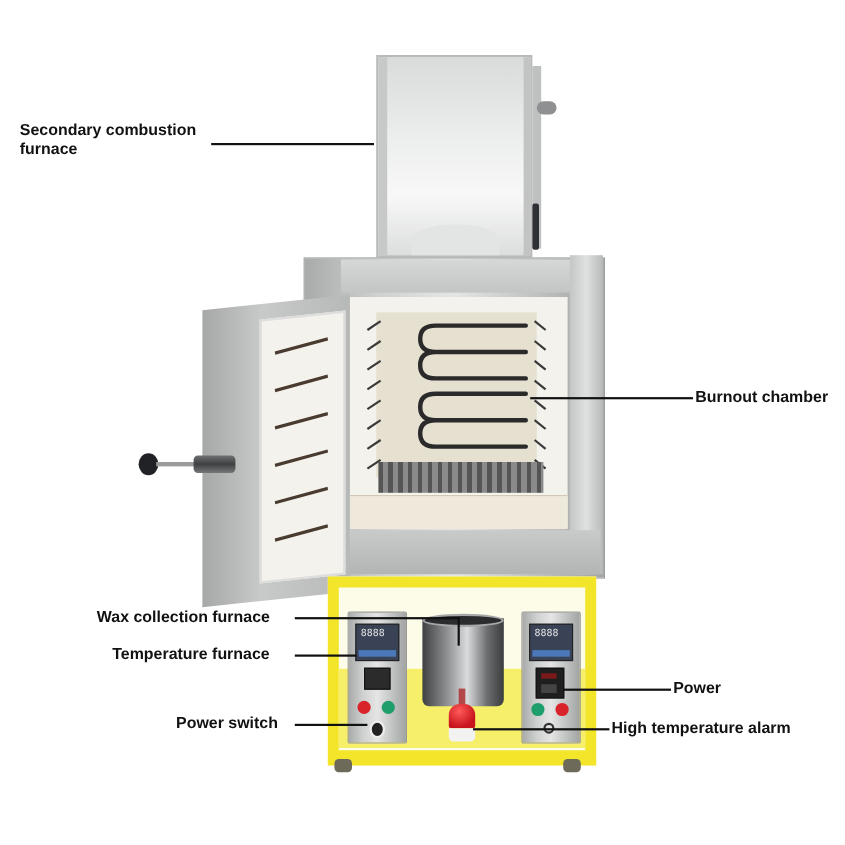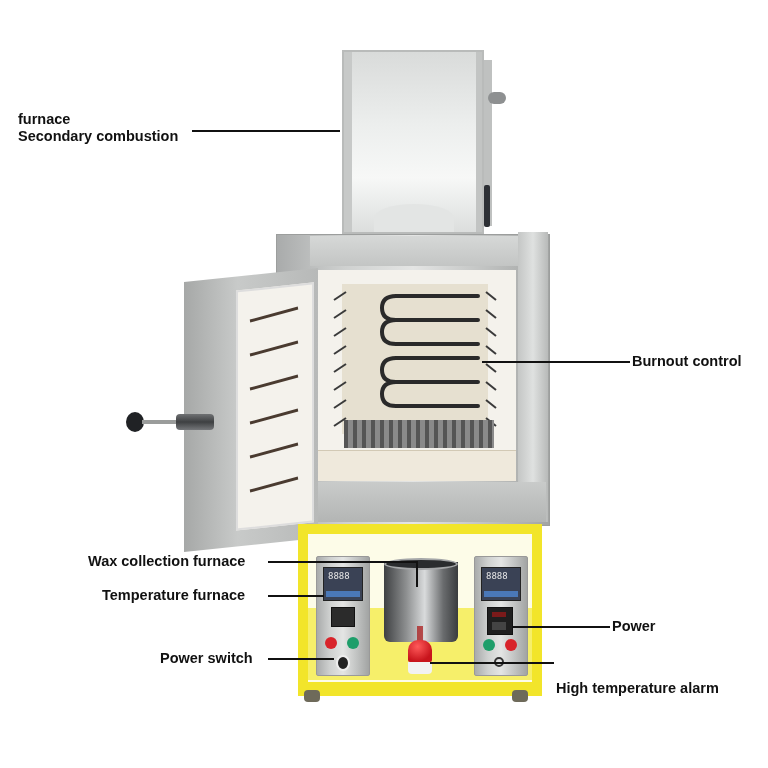--- a/index.html
+++ b/index.html
@@ -122,35 +122,35 @@
   <div class="abs" style="left:12px;top:50px;width:24px;height:26px;background:#1f1f1f;border:1px solid #111;">
     <div class="abs" style="left:4px;top:4px;width:14px;height:5px;background:#7a1a1a;"></div>
     <div class="abs" style="left:4px;top:14px;width:14px;height:8px;background:#444;"></div>
   </div>
   <div class="abs" style="left:8px;top:82px;width:12px;height:12px;border-radius:50%;background:#1e9e6a;"></div>
   <div class="abs" style="left:30px;top:82px;width:12px;height:12px;border-radius:50%;background:#d8232a;"></div>
   <div class="abs" style="left:19px;top:100px;width:10px;height:10px;border-radius:50%;border:2px solid #333;box-sizing:border-box;"></div>
 </div>
 
 <div class="label" style="left:18px;top:111px;">
+  <div>Secondary combustion</div>
   <div>furnace</div>
-  <div>Secondary combustion</div>
 </div>
 <div class="leader" style="left:192px;top:130px;width:148px;"></div>
 
-<div class="label" style="left:632px;top:353px;">Burnout control</div>
+<div class="label" style="left:632px;top:353px;">Burnout chamber</div>
 <div class="leader" style="left:482px;top:361px;width:148px;"></div>
 
 <div class="label" style="left:88px;top:553px;">Wax collection furnace</div>
 <div class="leader" style="left:268px;top:561px;width:150px;"></div>
 <div class="vleader" style="left:416px;top:561px;height:26px;"></div>
 
 <div class="label" style="left:102px;top:587px;">Temperature furnace</div>
 <div class="leader" style="left:268px;top:595px;width:56px;"></div>
 
 <div class="label" style="left:160px;top:650px;">Power switch</div>
 <div class="leader" style="left:268px;top:658px;width:66px;"></div>
 
 <div class="label" style="left:612px;top:618px;">Power</div>
 <div class="leader" style="left:512px;top:626px;width:98px;"></div>
 
-<div class="label" style="left:556px;top:654px;margin-top:26px;">High temperature alarm</div>
+<div class="label" style="left:556px;top:654px;">High temperature alarm</div>
 <div class="leader" style="left:430px;top:662px;width:124px;"></div>
 
 </body></html>

